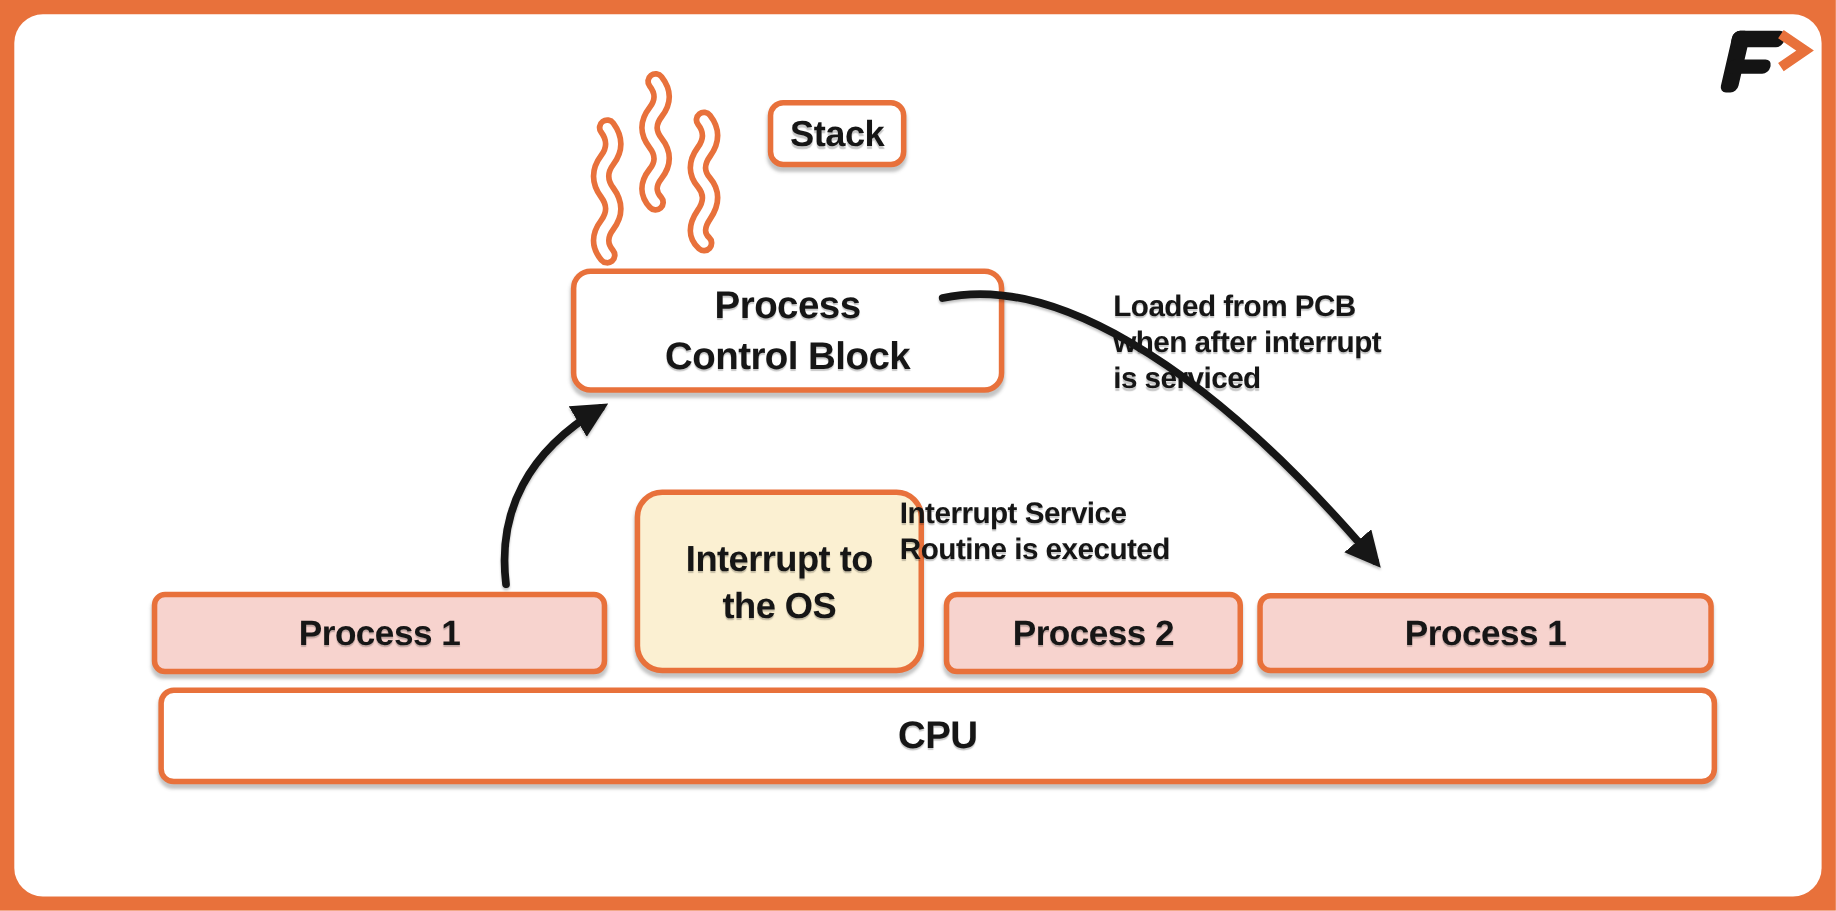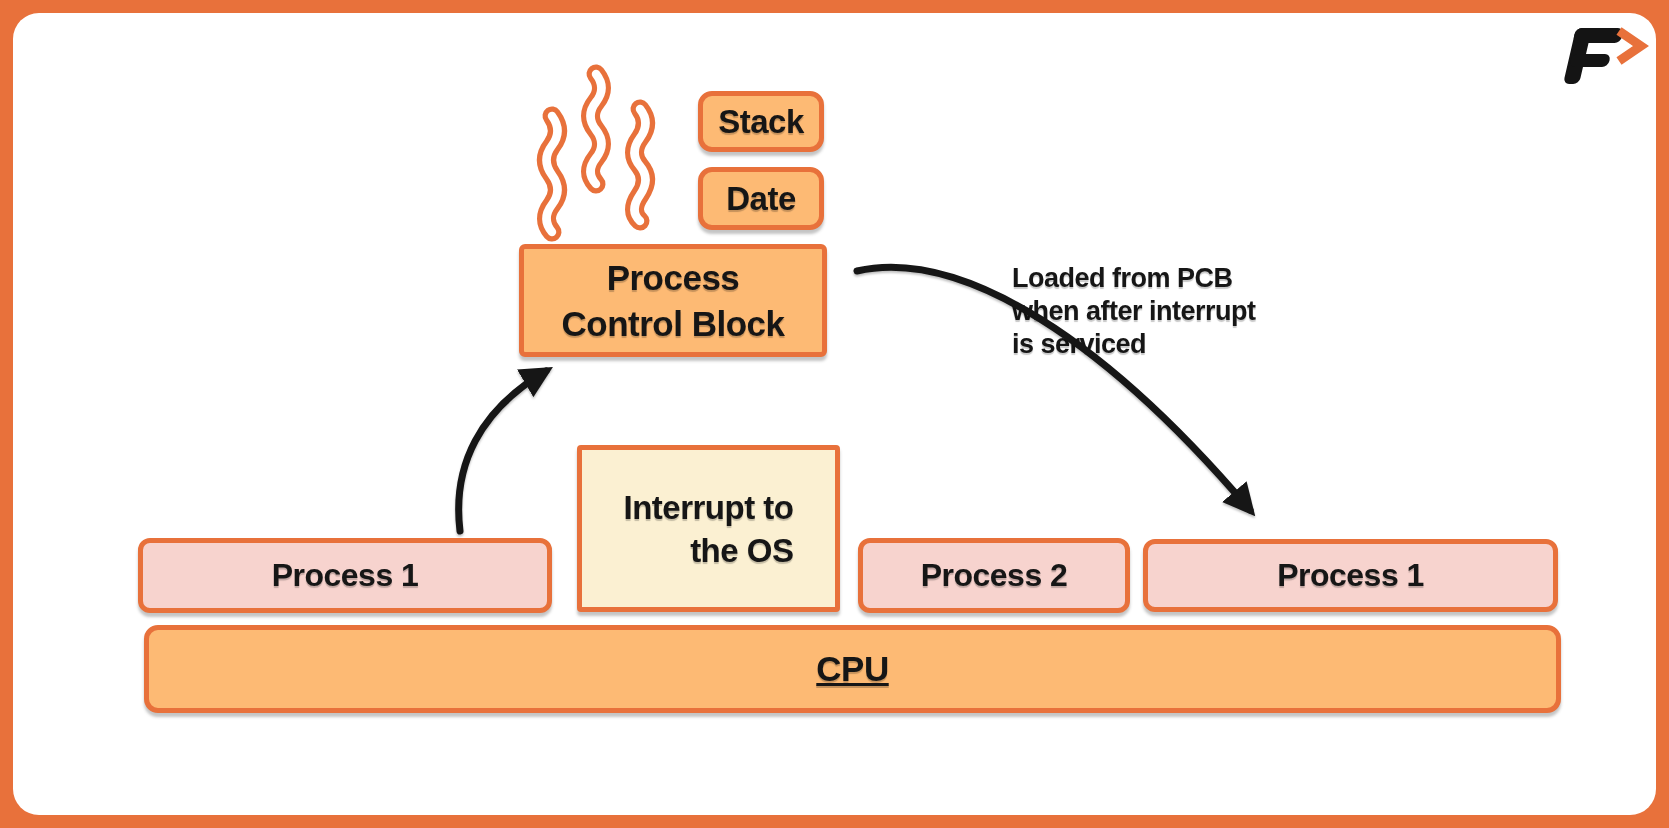--- a/index.html
+++ b/index.html
@@ -14,44 +14,44 @@
   .sheet{
     position:absolute;
     left:13px;top:13px;right:13px;bottom:13px;
     background:#ffffff;
     border-radius:26px;
   }
   .box{
     position:absolute;
     box-sizing:border-box;
     border:5px solid #E8713B;
-    background:#fdba74;
+    background:#ffffff;
     display:flex;align-items:center;justify-content:center;
     text-align:center;
     box-shadow:0 4px 3px rgba(60,60,60,0.30);
   }
   .box-label{
     font-weight:700;
     letter-spacing:-0.5px;
     white-space:pre-line;
     text-shadow:0 2px 1px rgba(0,0,0,0.22);
   }
   .stack-box{left:698px;top:91px;width:126px;height:61px;border-radius:14px;}
   .date-box{left:698px;top:167px;width:126px;height:63px;border-radius:14px;}
   .stack-box .box-label,.date-box .box-label{font-size:33px;}
-  .pcb-box{left:519px;top:244px;width:308px;height:113px;border-radius:6px;}
+  .pcb-box{left:519px;top:244px;width:394px;height:113px;border-radius:18px;}
   .pcb-box .box-label{font-size:35px;line-height:46px;}
   .proc-box{background:#F7D3CE;border-radius:12px;}
   .proc-box .box-label{font-size:32px;text-align:right;}
   .p1-left{left:138px;top:538px;width:414px;height:75px;}
   .p2{left:858px;top:538px;width:272px;height:75px;}
   .p1-right{left:1143px;top:539px;width:415px;height:73px;}
-  .interrupt-box{left:577px;top:445px;width:263px;height:167px;background:#FBF0D2;border-radius:4px;text-align:right;}
+  .interrupt-box{left:577px;top:445px;width:263px;height:167px;background:#FBF0D2;border-radius:25px;}
   .interrupt-box .box-label{font-size:33px;line-height:43px;}
-  .cpu-box{left:144px;top:625px;width:1417px;height:88px;border-radius:14px;text-decoration:underline;}
+  .cpu-box{left:144px;top:625px;width:1417px;height:88px;border-radius:14px;}
   .cpu-box .box-label{font-size:35px;}
   .annotation{
     position:absolute;
     font-weight:700;
     font-size:27px;line-height:33px;
     letter-spacing:-0.5px;
     text-align:left;
     white-space:pre-line;
     text-shadow:0 2px 1px rgba(0,0,0,0.22);
   }
@@ -66,23 +66,20 @@
 </style>
 </head>
 <body>
 
 <div class="canvas">
   <div class="sheet"></div>
 
   <div class="box stack-box">
     <span class="box-label">Stack</span>
   </div>
-  <div class="box date-box">
-    <span class="box-label">Date</span>
-  </div>
   <div class="box pcb-box">
     <span class="box-label">Process
 Control Block</span>
   </div>
 
   <div class="box proc-box p1-left">
     <span class="box-label">Process 1</span>
   </div>
   <div class="box interrupt-box">
     <span class="box-label">Interrupt to
@@ -94,20 +91,22 @@
   <div class="box proc-box p1-right">
     <span class="box-label">Process 1</span>
   </div>
   <div class="box cpu-box">
     <span class="box-label">CPU</span>
   </div>
 
   <div class="annotation ann-loaded">Loaded from PCB
 when after interrupt
 is serviced</div>
+  <div class="annotation ann-isr">Interrupt Service
+Routine is executed</div>
 
   <svg class="artwork" width="1669" height="828" viewBox="0 0 1669 828">
     <defs>
       <marker id="ah" viewBox="0 0 10 10" refX="7.5" refY="5" markerWidth="4.6" markerHeight="4.6" orient="auto">
         <path d="M0,0 L10,5 L0,10 Z" fill="#161616"></path>
       </marker>
     </defs>
 
     <path class="arrow-path" d="M 460,531 C 452,465 480,410 546,371" fill="none" stroke="#161616" stroke-width="7" stroke-linecap="round" marker-end="url(#ah)"></path>
 

